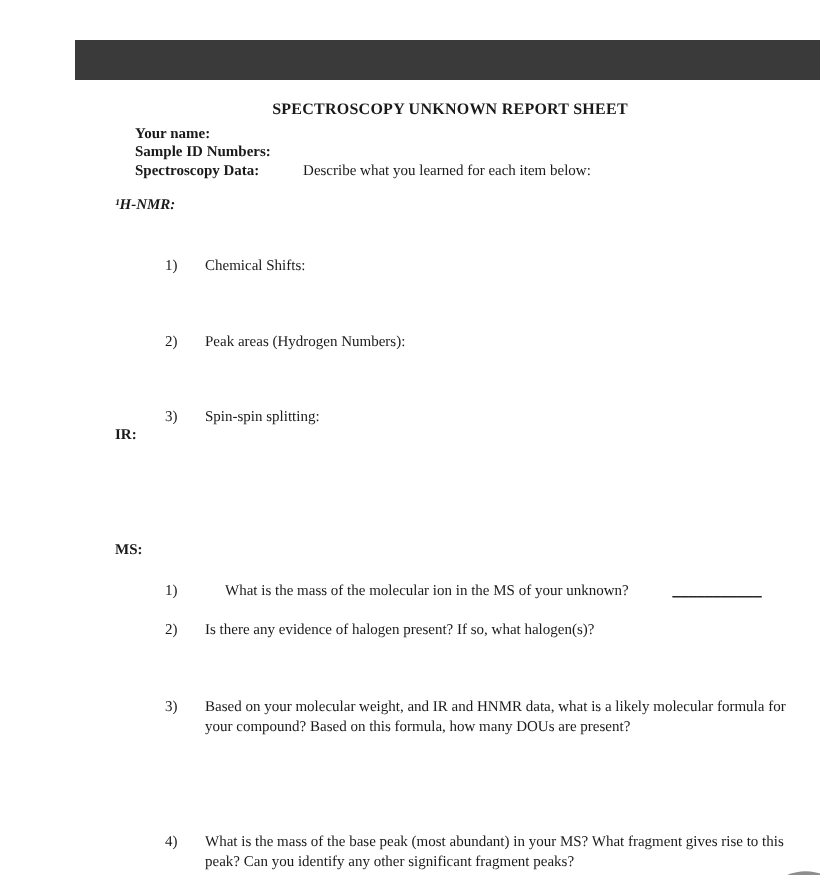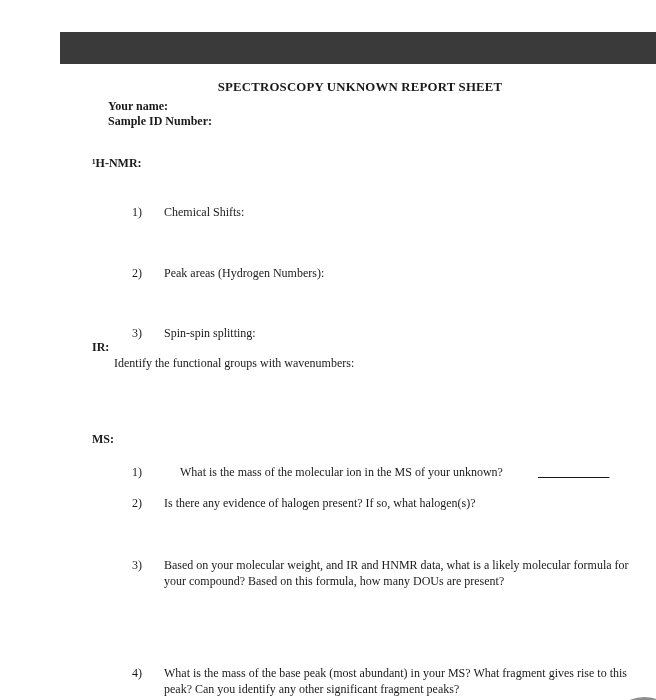--- a/index.html
+++ b/index.html
@@ -62,44 +62,46 @@
 
   <div class="top-bar"></div>
 
   <div class="abs title" style="top:31px;">SPECTROSCOPY UNKNOWN REPORT SHEET</div>
 
   <div class="abs" style="top:50px; left:44px;">
     <span class="b">Your name:</span>
   </div>
 
   <div class="abs" style="top:65px; left:44px;">
-    <span class="b">Sample ID Number:</span>
+    <span class="b">Sample ID Numbers:</span>
   </div>
 
+  <div class="abs" style="top:80px; left:44px;">
+    <span class="b">Spectroscopy Data:</span><span> Describe what you learned for each item below:</span>
+  </div>
 
-  <div class="abs b" style="top:107px; left:44px;">¹H-NMR:</div>
+  <div class="abs b" style="top:107px; left:44px;font-style:italic;">¹H-NMR:</div>
 
   <div class="abs item" style="top:140px; left:68px;">
     <span class="num">1)</span>
     <span class="txt">Chemical Shifts:</span>
   </div>
 
   <div class="abs item" style="top:201px; left:68px;">
     <span class="num">2)</span>
     <span class="txt">Peak areas (Hydrogen Numbers):</span>
   </div>
 
   <div class="abs item" style="top:261px; left:68px;">
     <span class="num">3)</span>
     <span class="txt">Spin-spin splitting:</span>
   </div>
 
   <div class="abs b" style="top:291px; left:44px;">IR:</div>
 
-  <div class="abs" style="top:307px; left:66px;">Identify the functional groups with wavenumbers:</div>
 
   <div class="abs b" style="top:383px; left:44px;">MS:</div>
 
   <div class="abs item" style="top:400px; left:68px;">
     <span class="num">1)</span>
     <span class="txt"><span>What is the mass of the molecular ion in the MS of your unknown? </span><span class="blank">___________</span></span>
   </div>
 
   <div class="abs item" style="top:431px; left:68px;">
     <span class="num">2)</span>

